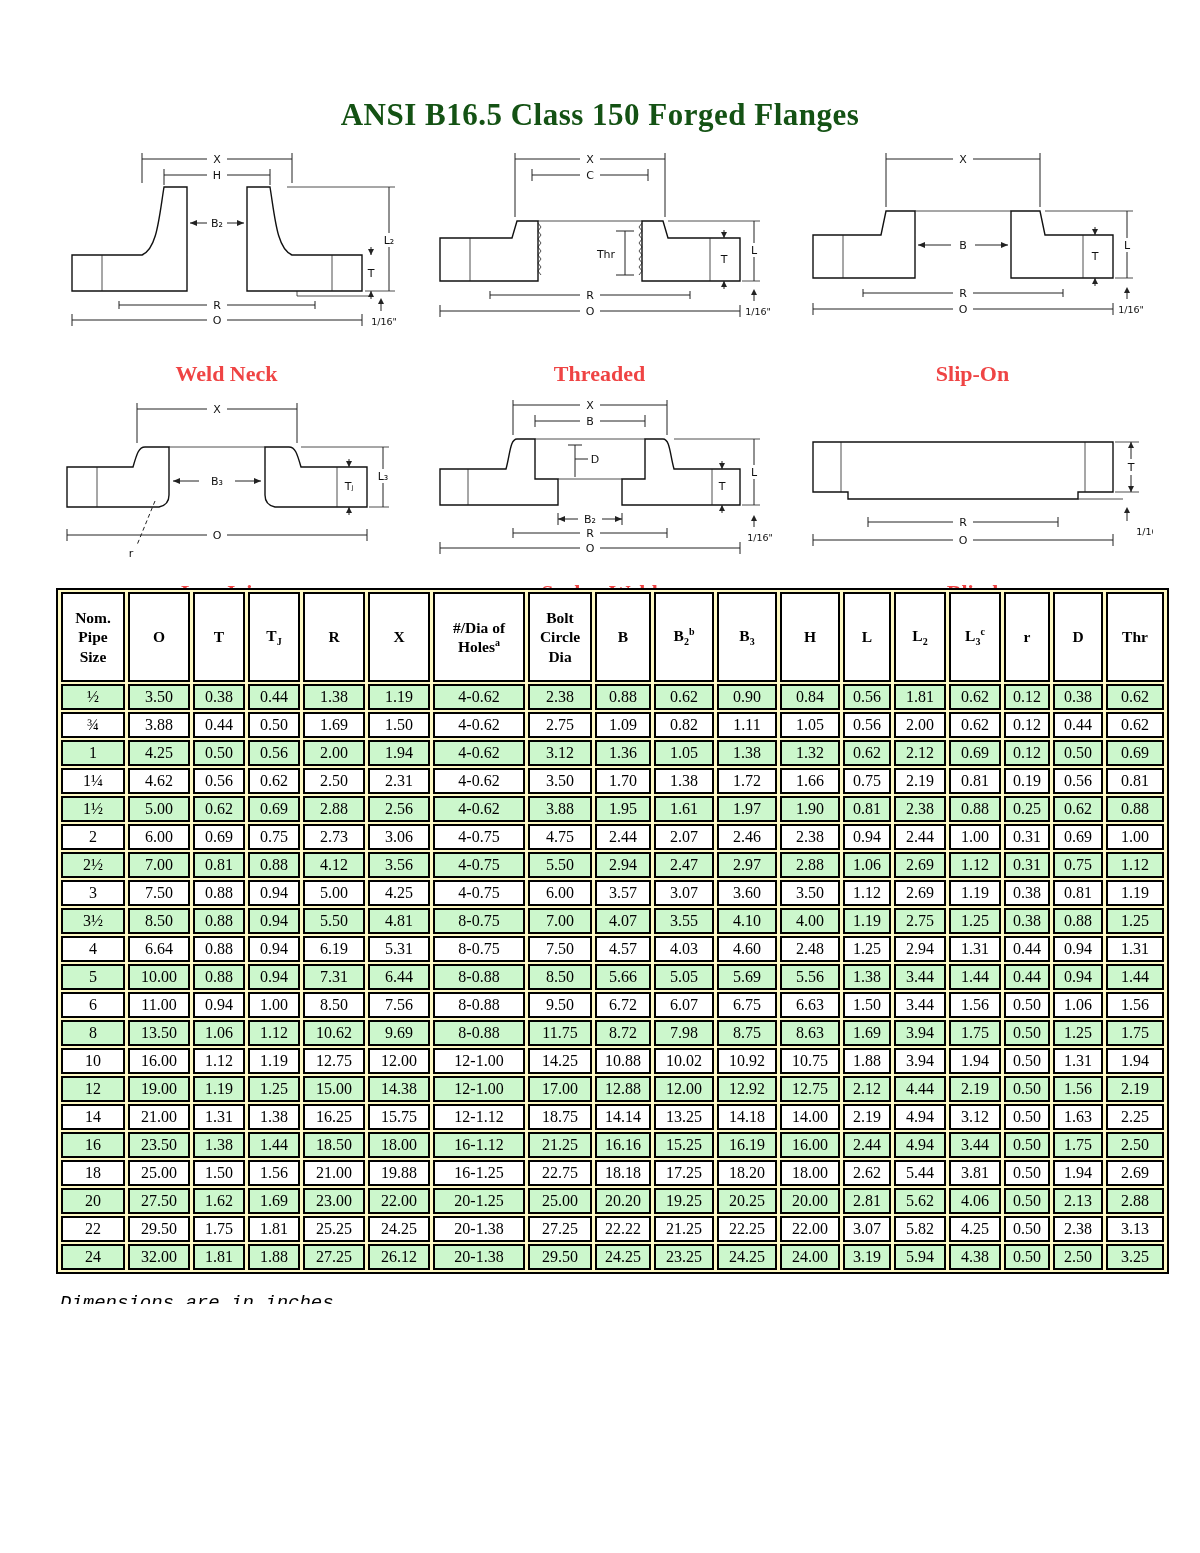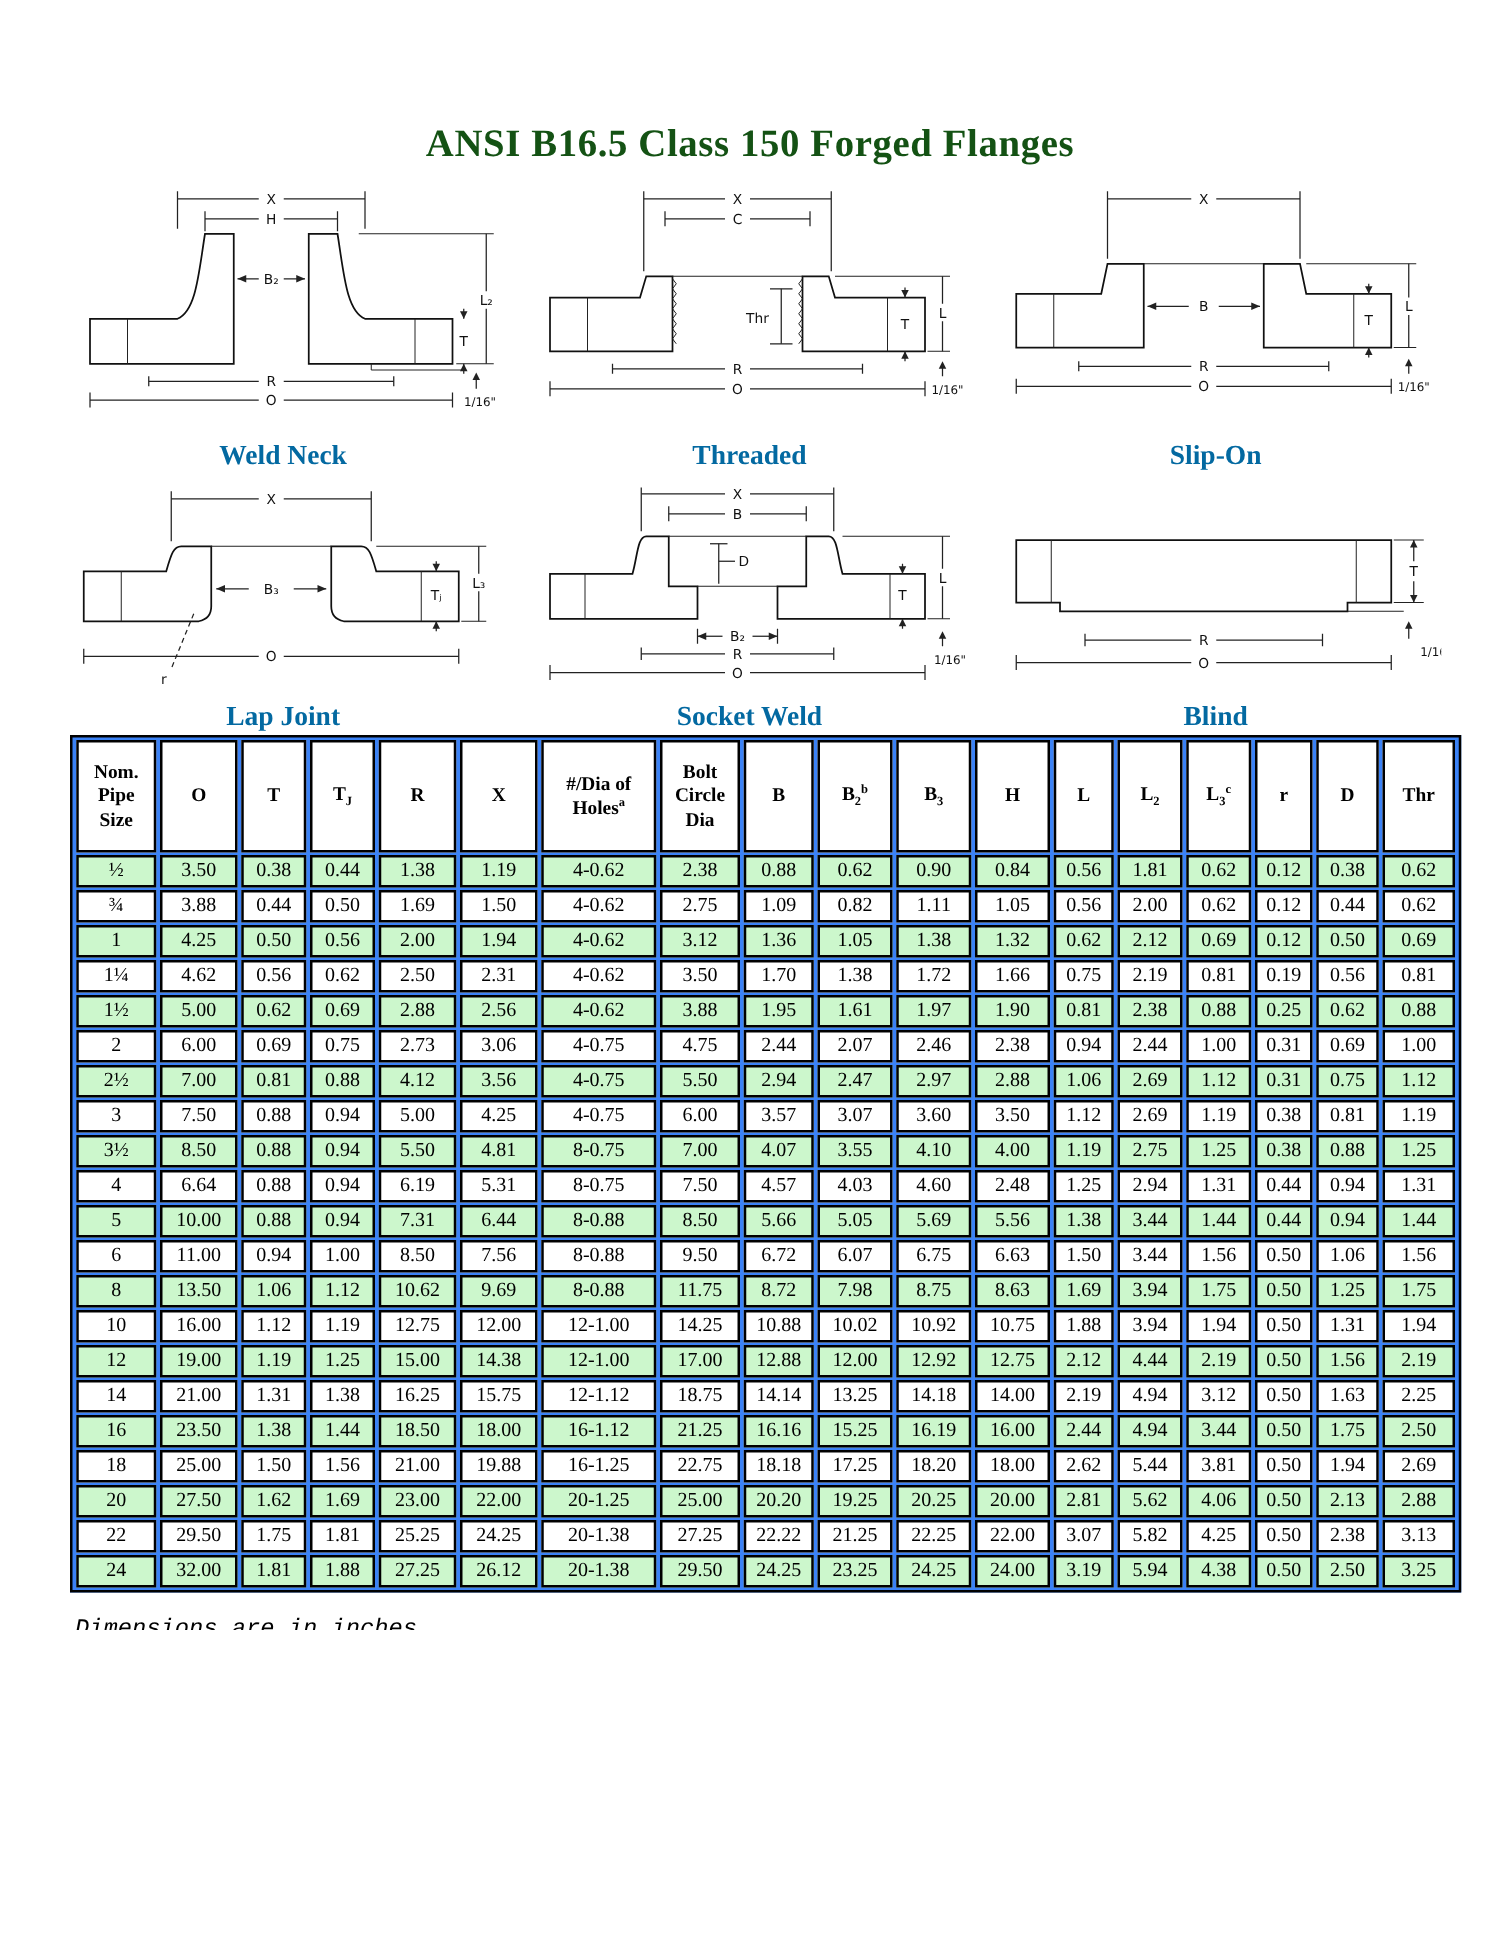--- a/index.html
+++ b/index.html
@@ -3,32 +3,32 @@
 <meta charset="utf-8">
 <style>
   html,body{margin:0;padding:0;background:#fff;}
   #page{position:relative;width:1200px;height:1304px;background:#fff;overflow:hidden;
         font-family:"Liberation Serif", serif;color:#000;}
   .title{position:absolute;top:97px;left:0;width:100%;text-align:center;
          font-size:31px;font-weight:bold;color:#145214;letter-spacing:.5px;}
   .diagrid{position:absolute;left:40px;top:143px;width:1120px;}
   .diarow{display:flex;}
   .diacell{width:373px;display:flex;flex-direction:column;align-items:center;}
-  .caption{font-size:22px;font-weight:bold;color:#0369a1;text-align:center;
-           font-family:"Liberation Serif",serif;margin-top:8px;}
+  .caption{font-size:22px;font-weight:bold;color:#ef4444;text-align:center;
+           font-family:"Liberation Serif",serif;margin-top:18px;}
   svg{display:block;}
   svg text{font-family:"DejaVu Sans",sans-serif;font-size:11px;fill:#111;text-anchor:middle;}
   svg .sm{font-size:9.5px;}
   svg line, svg path, svg polyline{stroke:#222;fill:none;}
   svg .body{stroke:#111;stroke-width:1.4;}
   svg .dim{stroke-width:1;}
   svg .thin{stroke-width:.8;}
   .spec-table{position:absolute;left:56px;top:588px;width:1088px;
         border-collapse:separate;border-spacing:3px 2px;border:2px solid #000;
-        table-layout:fixed;background:#3b82f6;}
+        table-layout:fixed;background:#fef9c3;}
   .spec-table th{border:2px solid #000;font-size:15.5px;font-weight:bold;
         text-align:center;vertical-align:middle;height:86px;padding:0 2px;line-height:1.25;
         background:#fff;}
   .spec-table td{border:2px solid #000;font-size:16px;text-align:center;
         height:22px;line-height:22px;padding:0;background:#fff;}
   .spec-table tr.green td{background:#ccf7cc;}
   .spec-table sub{font-size:10px;}
   .spec-table sup{font-size:10px;}
   .dims-note{position:absolute;left:60px;top:1292px;font-size:19px;font-style:italic;
         font-family:Liberation Mono, monospace;}

